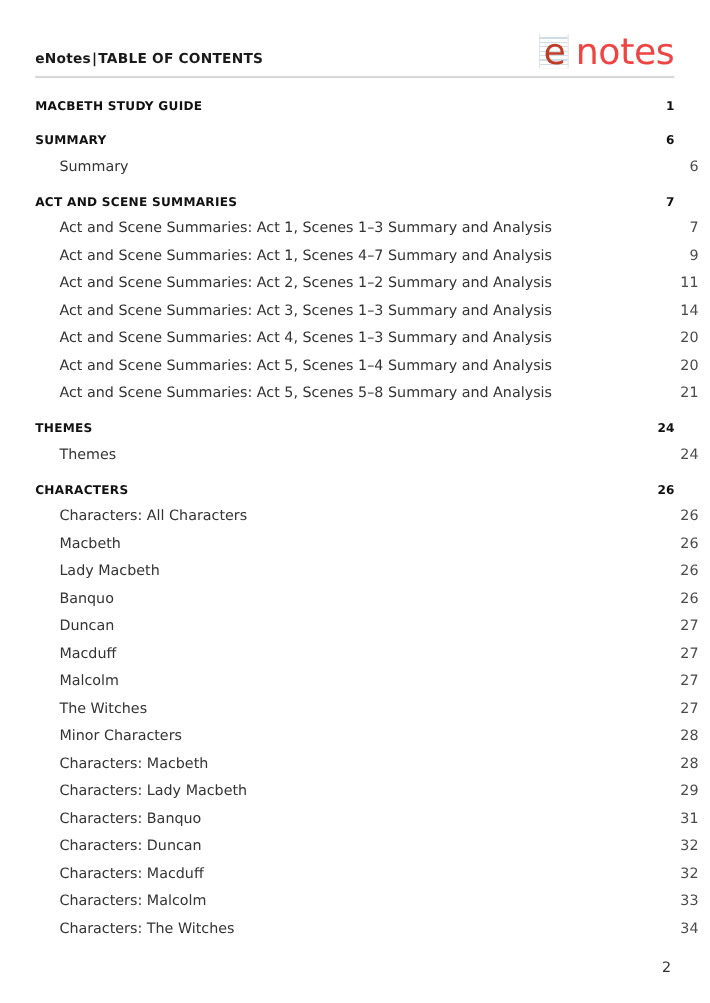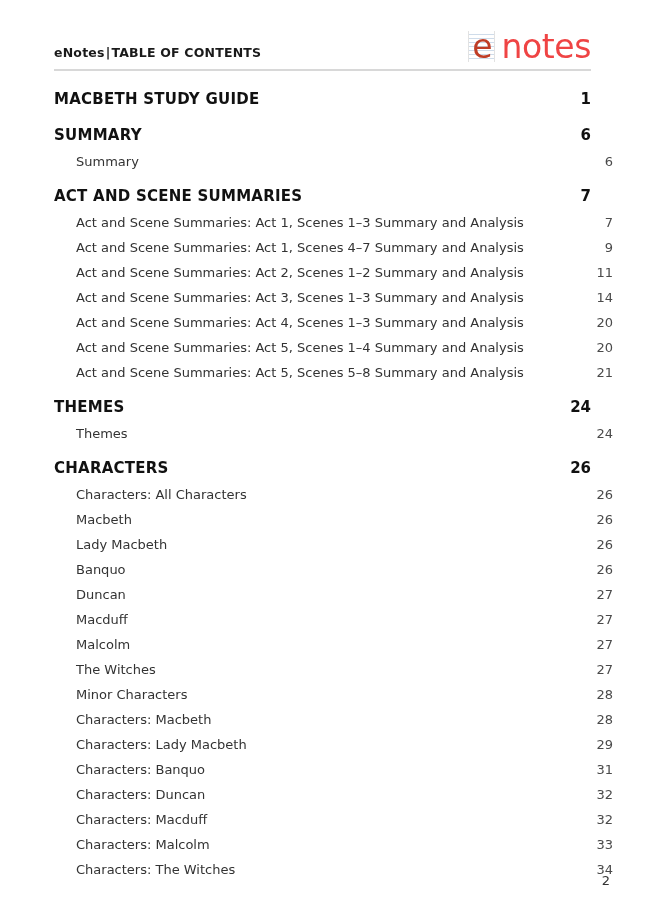--- a/index.html
+++ b/index.html
@@ -13,21 +13,21 @@
     font-family: "DejaVu Sans", sans-serif;
     color: #1a1a1a;
     overflow: hidden;
     position: relative;
   }
 
   .page {
     width: 645px;
     height: 912px;
     box-sizing: border-box;
-    padding: 0 54px;
+    padding: 0 32px;
     position: relative;
   }
 
   
   .doc-header {
     display: flex;
     align-items: flex-end;
     justify-content: space-between;
     height: 62px;
     padding-top: 26px;
@@ -108,21 +108,21 @@
     min-width: 8px;
   }
   .toc-page {
     flex: 0 0 auto;
     text-align: right;
     min-width: 22px;
   }
 
   
   .toc-row.section {
-    font-size: 15px;
+    font-size: 11px;
     font-weight: bold;
     color: #111111;
     letter-spacing: 0.25px;
     margin-top: 18px;
     margin-bottom: 0;
   }
   .toc-row.section:first-child {
     margin-top: 0;
   }
   .toc-row.section .toc-page {

